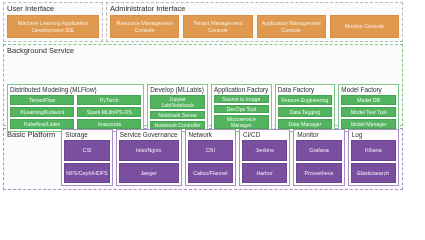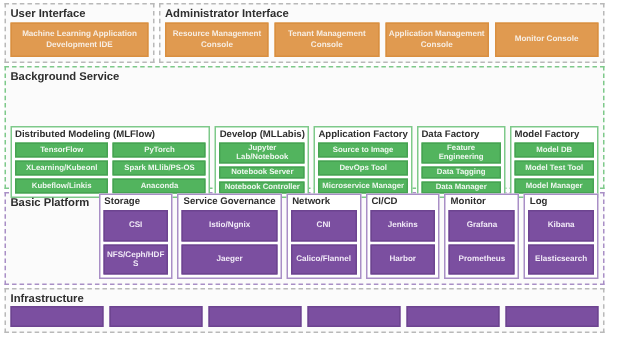--- a/index.html
+++ b/index.html
@@ -2,21 +2,21 @@
 <html><head>
 <meta charset="utf-8">
 <style>
   html,body{margin:0;padding:0;}
   body{
     width:425px;height:225px;overflow:hidden;
     background:#ffffff;
     font-family:"Liberation Sans",sans-serif;
     color:#3a3a3a;
   }
-  .canvas{position:relative;width:406px;height:225px;box-sizing:border-box;padding:2px 3px 0 3px;font-weight:bold;}
+  .canvas{position:relative;width:406px;height:225px;box-sizing:border-box;padding:2px 3px 0 3px;}
 
   
   .band{box-sizing:border-box;border:1px dashed #b9b9b9;background:#fbfbfb;margin-bottom:2px;}
   .band.green{border-color:#7ec98a;gap:28px;}
   .band.purple{border-color:#a98fc6;}
 
   .band-title{
     font-size:7.5px;line-height:9px;padding:1px 3px;color:#2e2e2e;white-space:nowrap;
   }
 
@@ -212,25 +212,14 @@
         <div class="pcol-head">Log</div>
         <div class="pcol-body">
           <div class="ptile">Kibana</div>
           <div class="ptile">Elasticsearch</div>
         </div>
       </div>
 
     </div>
   </div>
 
-  <div class="band inf-band">
-    <div class="band-title">Infrastructure</div>
-    <div class="inf-tiles">
-      <div class="ptile"></div>
-      <div class="ptile"></div>
-      <div class="ptile"></div>
-      <div class="ptile"></div>
-      <div class="ptile"></div>
-      <div class="ptile"></div>
-    </div>
-  </div>
 
 </div>
 
 </body></html>

